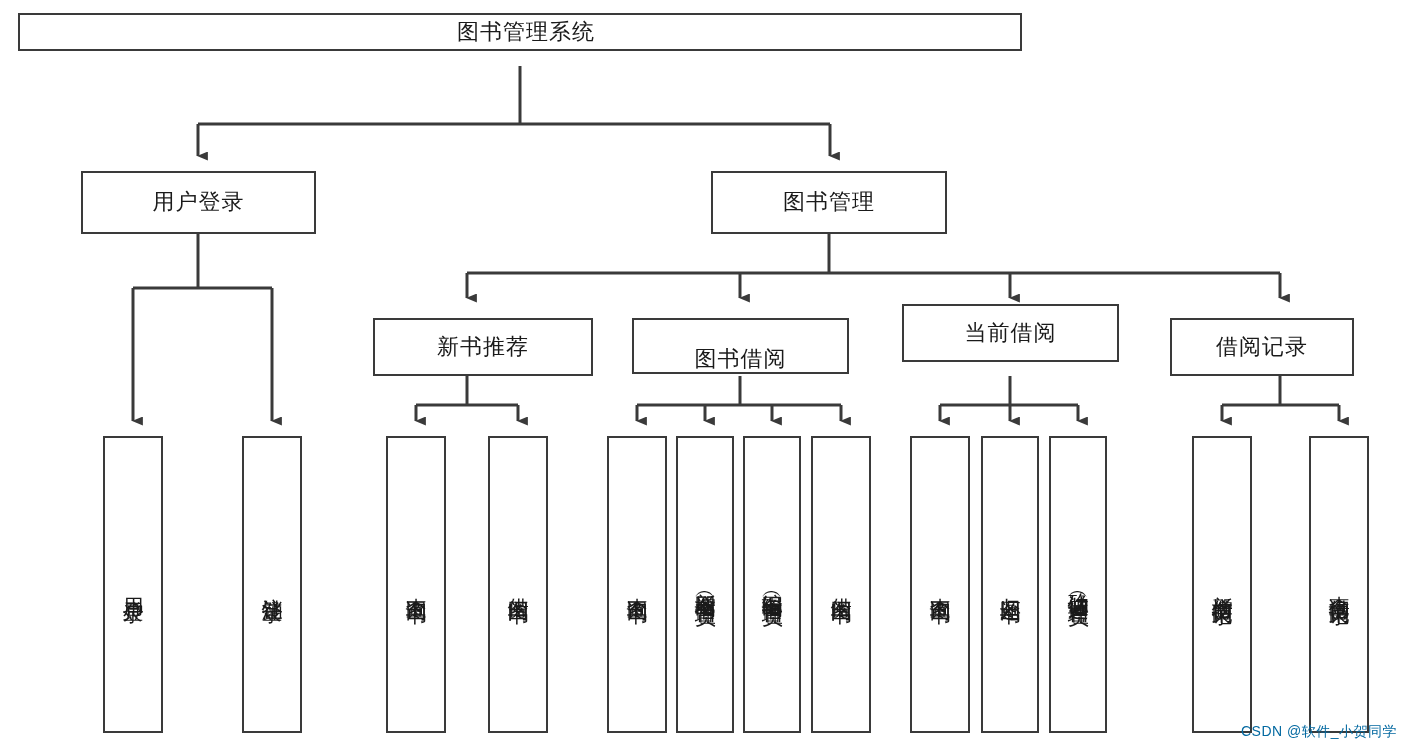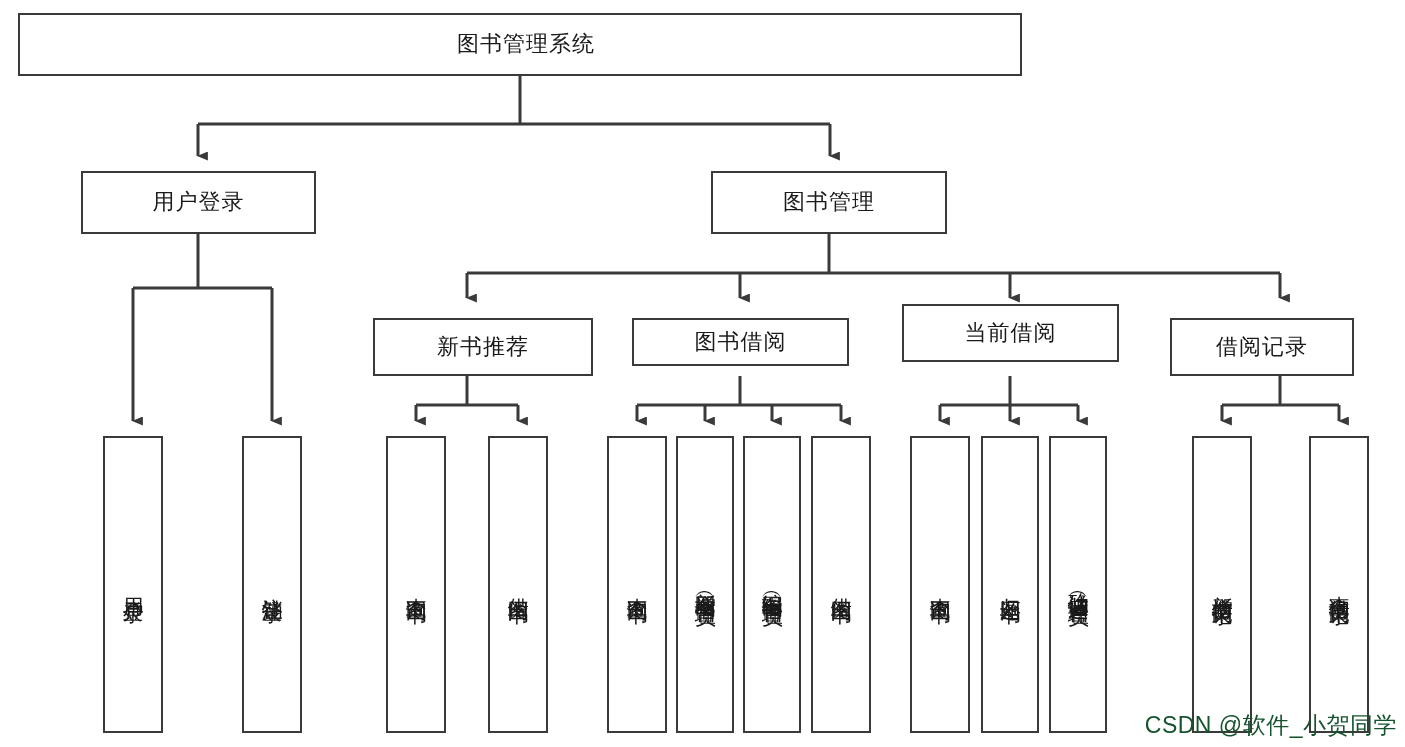--- a/index.html
+++ b/index.html
@@ -55,22 +55,22 @@
   }
   .node.vert > .vlabel {
     writing-mode: vertical-rl;
     text-orientation: upright;
     display: block;
   }
   #watermark {
     position: absolute;
     right: 8px;
     bottom: 6px;
-    font-size: 23px;
-    color: #14532d;
+    font-size: 14px;
+    color: #0369a1;
     letter-spacing: 0.5px;
     z-index: 3;
     white-space: nowrap;
   }
 </style>
 </head>
 <body>
 
 <div id="canvas">
 
@@ -117,35 +117,35 @@
       <path d="M 1010 405 L 1010 421" marker-end="url(#arrow)"></path>
       <path d="M 1078 405 L 1078 421" marker-end="url(#arrow)"></path>
 
       <path d="M 1280 376 L 1280 405"></path>
       <path d="M 1222 405 L 1339 405"></path>
       <path d="M 1222 405 L 1222 421" marker-end="url(#arrow)"></path>
       <path d="M 1339 405 L 1339 421" marker-end="url(#arrow)"></path>
     </g>
   </svg>
 
-  <div class="node horiz" style="left:18px; top:13px; width:1004px; height:63px;padding-left:12px;">
+  <div class="node horiz" style="left:18px; top:13px; width:1004px; height:38px;padding-left:12px;">
     <span>图书管理系统</span>
   </div>
 
   <div class="node horiz" style="left:81px; top:171px; width:235px; height:63px;">
     <span>用户登录</span>
   </div>
   <div class="node horiz" style="left:711px; top:171px; width:236px; height:63px;">
     <span>图书管理</span>
   </div>
 
   <div class="node horiz" style="left:358px; top:318px; width:220px; height:58px;margin-left:15px;">
     <span>新书推荐</span>
   </div>
-  <div class="node horiz" style="left:632px; top:318px; width:217px; height:48px;">
+  <div class="node horiz" style="left:632px; top:318px; width:217px; height:56px;align-items:flex-end;">
     <span>图书借阅</span>
   </div>
   <div class="node horiz" style="left:902px; top:304px; width:217px; height:58px;">
     <span>当前借阅</span>
   </div>
   <div class="node horiz" style="left:1170px; top:318px; width:184px; height:58px;">
     <span>借阅记录</span>
   </div>
 
   <div class="node vert" style="left:103px; top:436px; width:60px; height:297px;">

